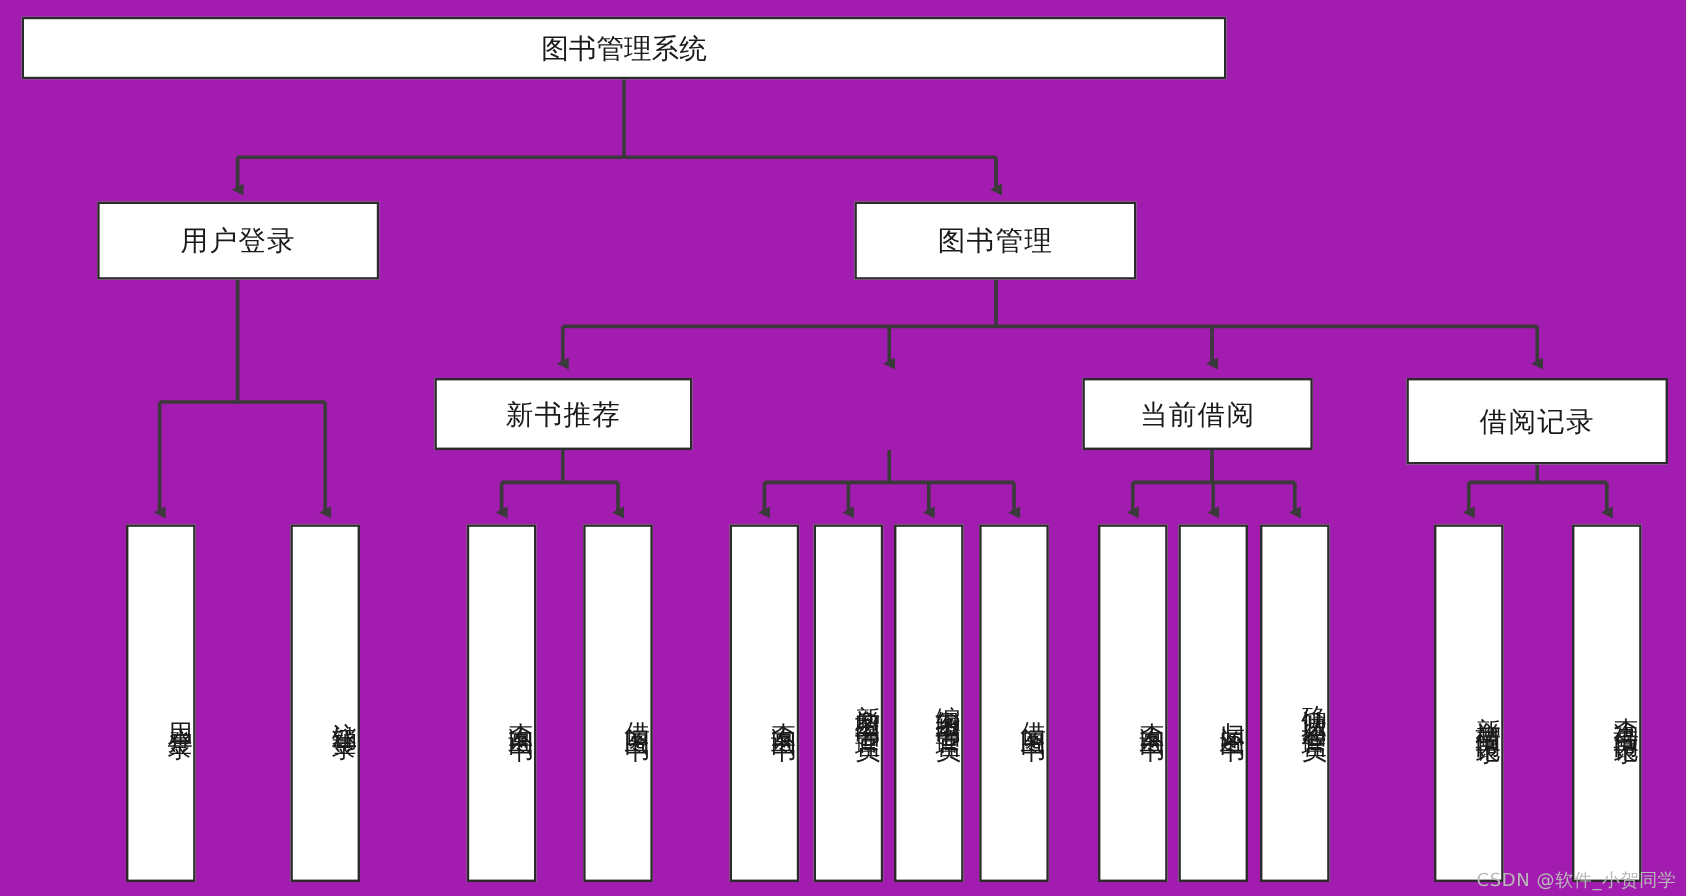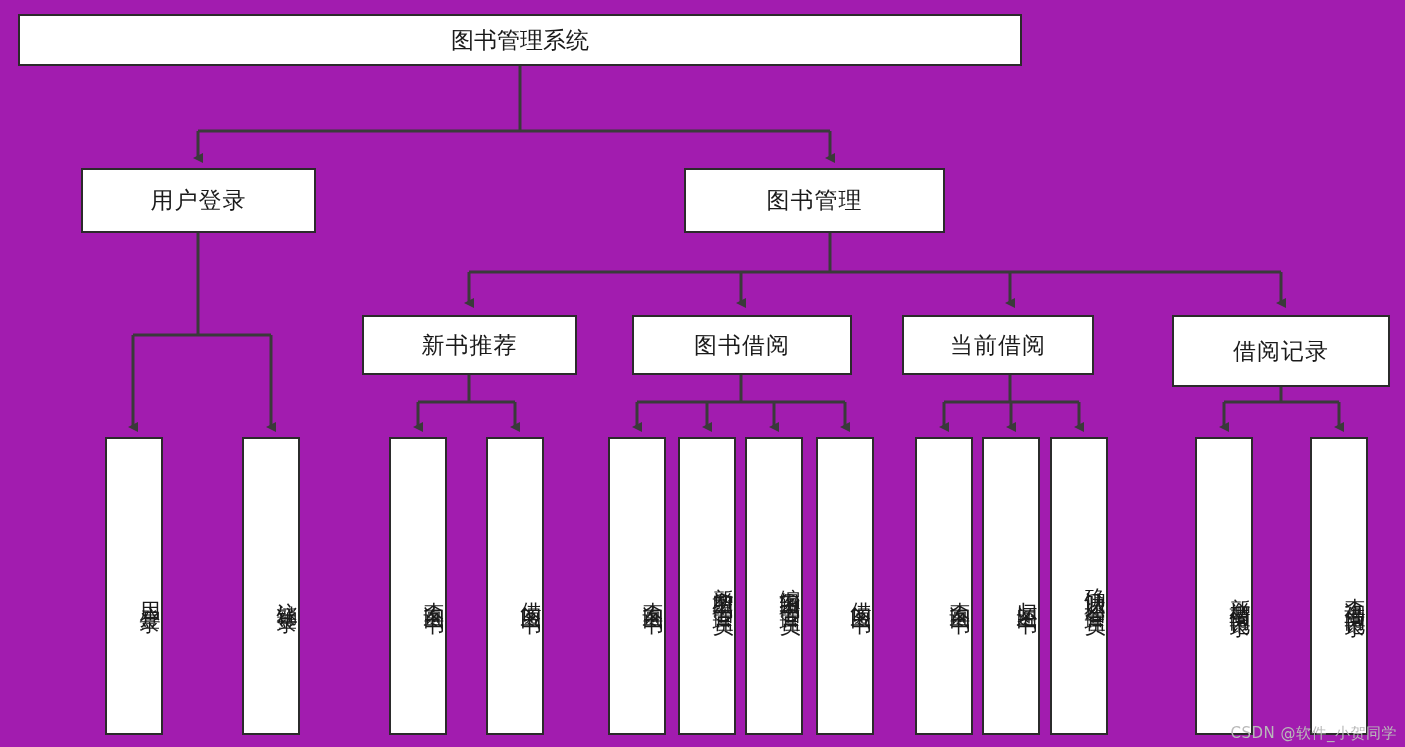--- a/index.html
+++ b/index.html
@@ -124,29 +124,26 @@
     </g>
   </svg>
 
   <div class="node root" style="left:18px; top:14px; width:1004px; height:52px;">
     <span>图书管理系统</span>
   </div>
 
   <div class="node horiz" style="left:81px; top:168px; width:235px; height:65px;">
     <span>用户登录</span>
   </div>
-  <div class="node horiz" style="left:684px; top:168px; width:261px; height:65px;">
+  <div class="node horiz" style="left:712px; top:168px; width:235px; height:65px;">
     <span>图书管理</span>
   </div>
 
   <div class="node horiz" style="left:362px; top:315px; width:215px; height:60px;">
     <span>新书推荐</span>
-  </div>
-  <div class="node horiz" style="left:632px; top:315px; width:220px; height:60px;">
-    <span>图书借阅</span>
   </div>
   <div class="node horiz" style="left:902px; top:315px; width:192px; height:60px;">
     <span>当前借阅</span>
   </div>
   <div class="node horiz" style="left:1172px; top:315px; width:218px; height:72px;">
     <span>借阅记录</span>
   </div>
 
   <div class="node vert" style="left:105px; top:437px; width:58px; height:298px;">
     <span class="vlabel">用户登录</span>

